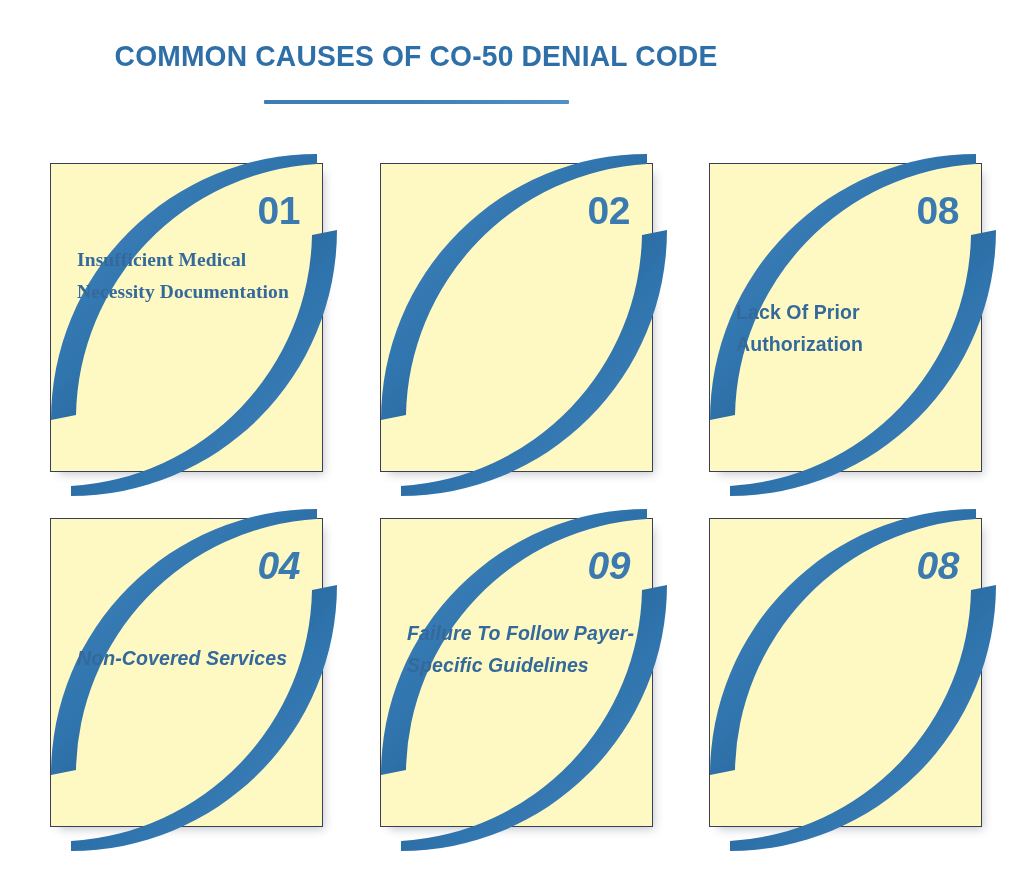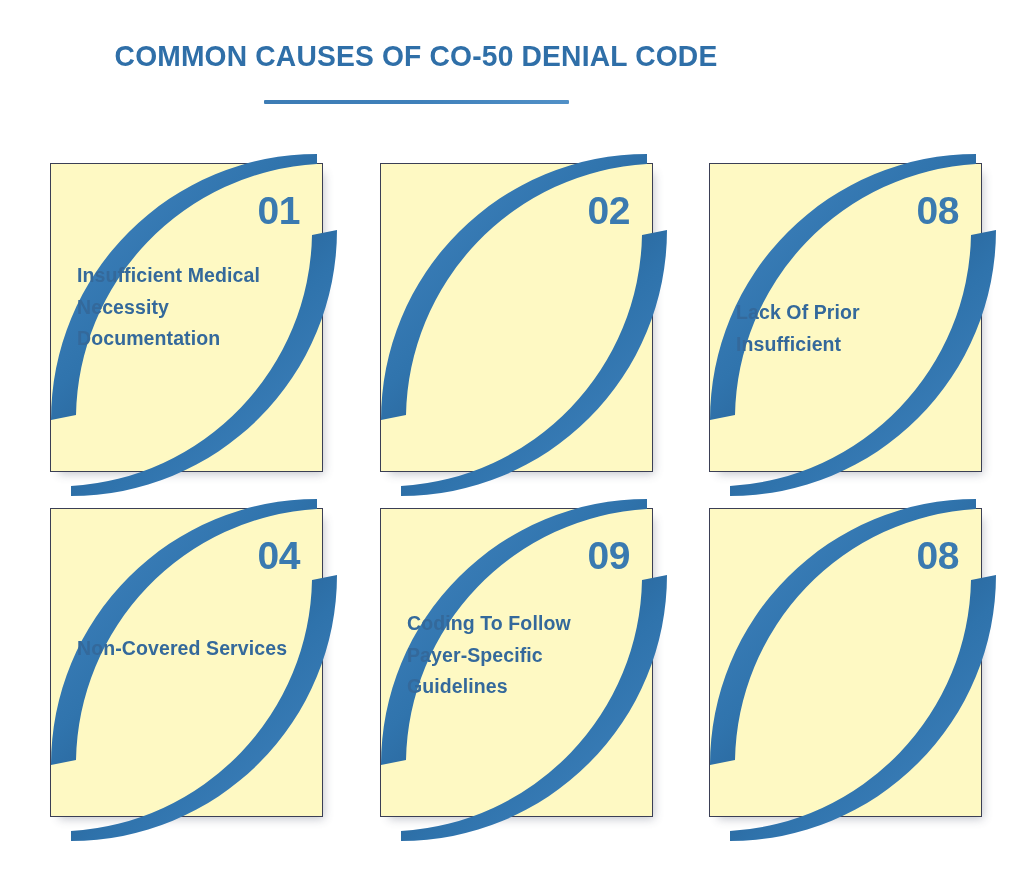--- a/index.html
+++ b/index.html
@@ -61,21 +61,21 @@
     background: #fef9c3;
     border: 1.6px solid #3b3f55;
     box-shadow: 5px 6px 9px -4px rgba(60, 65, 90, 0.30);
   }
 
   
   .col-1 { left: 0px; }
   .col-2 { left: 330px; }
   .col-3 { left: 659px; }
   .row-1 { top: 0px; }
-  .row-2 { top: 345px; }
+  .row-2 { top: 355px; font-style: italic; }
 
   
   .crescent-layer {
     position: absolute;
     left: -22px;
     top: -22px;
     width: 330px;
     height: 366px;
     pointer-events: none;
     overflow: visible;
@@ -104,21 +104,21 @@
     right: 16px;
     top: 96px;
     font-size: 19.5px;
     font-weight: bold;
     color: #34699b;
     line-height: 1.62;
     letter-spacing: 0.1px;
   }
 
   
-  .card[data-index="0"] .card-text { top: 96px; }
+  .card[data-index="0"] .card-text { top: 80px; font-family: Liberation Serif, serif; }
   .card[data-index="1"] .card-text { top: 96px; }
   .card[data-index="2"] .card-text { top: 133px; }
   .card[data-index="3"] .card-text { top: 124px; }
   .card[data-index="4"] .card-text { top: 99px; }
   .card[data-index="5"] .card-text { top: 121px; }
 </style>
 </head>
 <body>
 
 <div id="header">
@@ -186,21 +186,21 @@
             <stop offset="0%" stop-color="#4486c2"></stop>
             <stop offset="45%" stop-color="#2f73ac"></stop>
             <stop offset="100%" stop-color="#1c4a79"></stop>
           </linearGradient>
         </defs>
         <path d="M 22 278 A 266 266 0 0 1 288 12 L 288 22 A 256 256 0 0 0 47 273 Z" fill="url(#cg2a)"></path>
         <path d="M 308 88 A 266 266 0 0 1 42 354 L 42 344 A 256 256 0 0 0 283 93 Z" fill="url(#cg2b)"></path>
       </svg>
     </div>
     <div class="card-number">08</div>
-    <div class="card-text">Lack Of Prior Insufficient</div>
+    <div class="card-text">Lack Of Prior Authorization</div>
   </div>
 
   <div class="card col-1 row-2" data-index="3">
     <div class="crescent-layer">
       <svg viewBox="0 0 330 366" xmlns="http://www.w3.org/2000/svg">
         <defs>
           <linearGradient id="cg3a" x1="0" y1="0" x2="1" y2="1">
             <stop offset="0%" stop-color="#4486c2"></stop>
             <stop offset="45%" stop-color="#3074ad"></stop>
             <stop offset="100%" stop-color="#1c4a79"></stop>
@@ -232,21 +232,21 @@
             <stop offset="0%" stop-color="#4486c2"></stop>
             <stop offset="45%" stop-color="#2f73ac"></stop>
             <stop offset="100%" stop-color="#1c4a79"></stop>
           </linearGradient>
         </defs>
         <path d="M 22 278 A 266 266 0 0 1 288 12 L 288 22 A 256 256 0 0 0 47 273 Z" fill="url(#cg4a)"></path>
         <path d="M 308 88 A 266 266 0 0 1 42 354 L 42 344 A 256 256 0 0 0 283 93 Z" fill="url(#cg4b)"></path>
       </svg>
     </div>
     <div class="card-number">09</div>
-    <div class="card-text">Coding To Follow Payer-Specific Guidelines</div>
+    <div class="card-text">Failure To Follow Payer-Specific Guidelines</div>
   </div>
 
   <div class="card col-3 row-2" data-index="5">
     <div class="crescent-layer">
       <svg viewBox="0 0 330 366" xmlns="http://www.w3.org/2000/svg">
         <defs>
           <linearGradient id="cg5a" x1="0" y1="0" x2="1" y2="1">
             <stop offset="0%" stop-color="#4486c2"></stop>
             <stop offset="45%" stop-color="#3074ad"></stop>
             <stop offset="100%" stop-color="#1c4a79"></stop>

